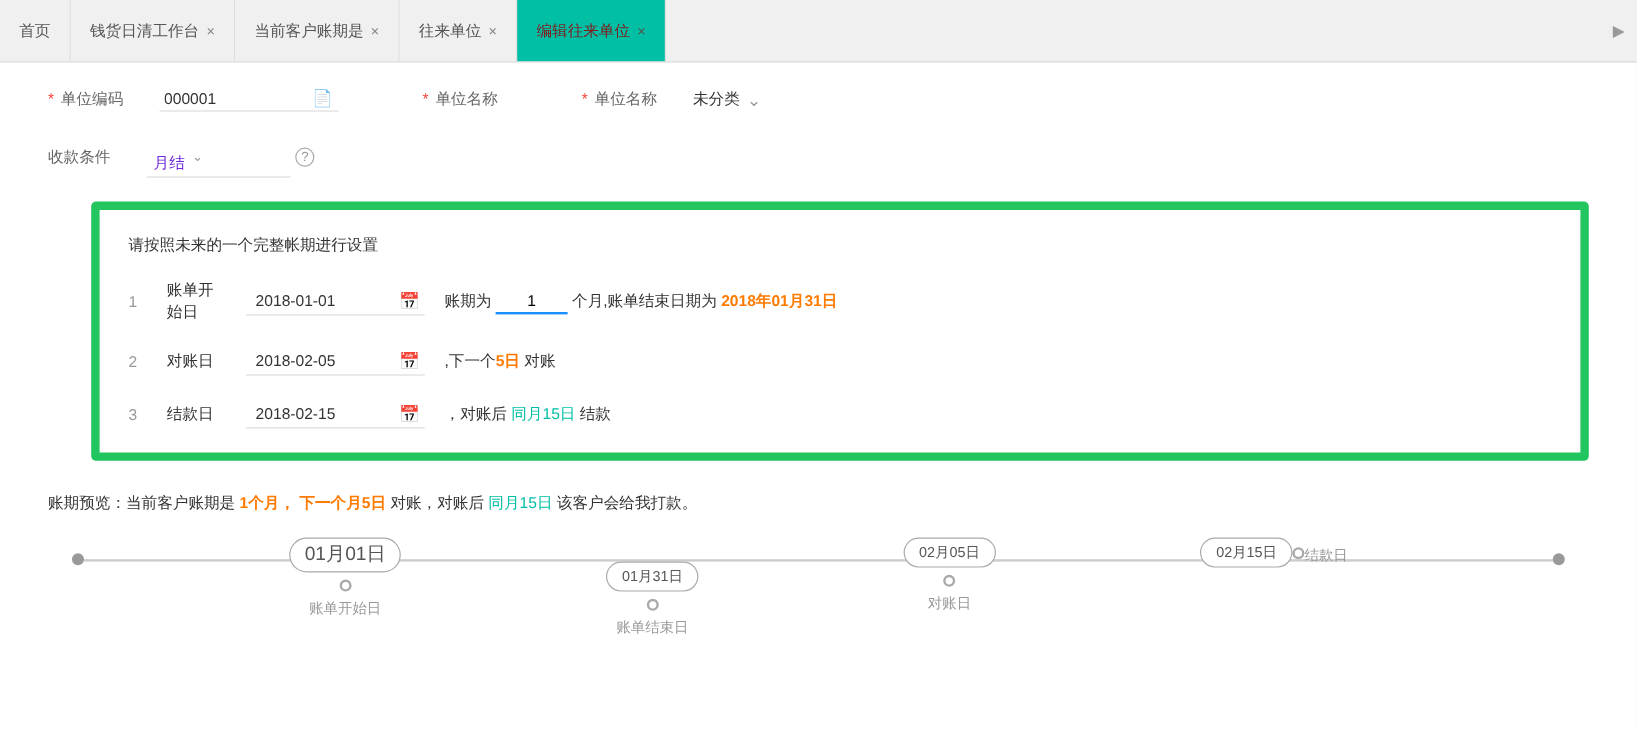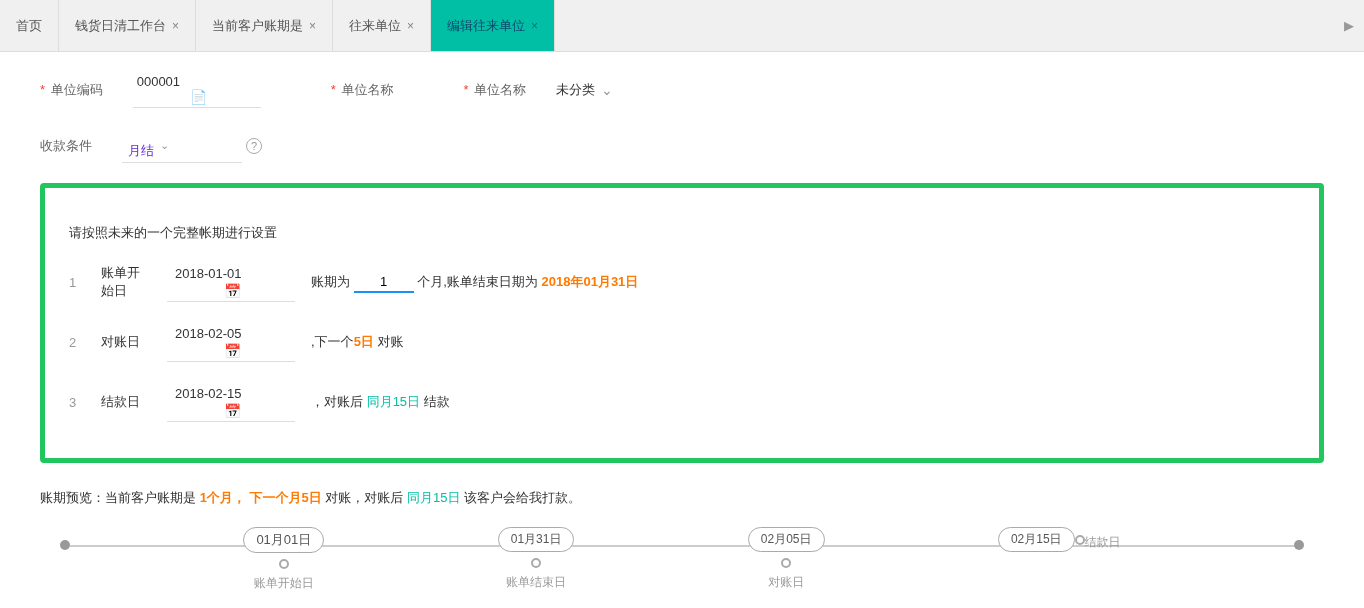--- a/index.html
+++ b/index.html
@@ -21,21 +21,21 @@
       cursor: pointer;
       font-size: 13px;
       color: #555;
       border-right: 1px solid #ddd;
       background: #f0f0f0;
       white-space: nowrap;
       gap: 6px;
     }
     .tab.active {
       background: #00bfa5;
-      color: #0c4a6e;
+      color: #7f1d1d;
     }
     .tab .close-btn {
       font-size: 12px;
       opacity: 0.7;
       cursor: pointer;
     }
     .tab-arrow {
       margin-left: auto;
       display: flex;
       align-items: center;
@@ -108,21 +108,20 @@
       outline: none;
       width: 160px;
     }
     .input-field.wide { width: 220px; }
 
     .field-with-icon {
       display: flex;
       align-items: center;
       border-bottom: 1px solid #ddd;
       padding: 2px 4px;
-      flex-direction: column;
     }
     .field-with-icon input {
       border: none;
       outline: none;
       font-size: 13px;
       color: #333;
       width: 120px;
     }
     .calendar-icon {
       color: #aaa;
@@ -170,24 +169,25 @@
       display: flex;
       align-items: center;
       justify-content: center;
       font-size: 11px;
       color: #999;
       cursor: pointer;
     }
 
     
     .period-box {
-      border: 5px solid #22c55e;
+      border: 7px solid #22c55e;
       border-radius: 4px;
-      padding: 36px 24px;
+      padding: 20px 24px;
       margin-bottom: 16px;
+      margin-left: 36px;
     }
     .period-box-title {
       font-size: 13px;
       color: #333;
       margin-bottom: 20px;
     }
     .period-row {
       display: flex;
       align-items: center;
       margin-bottom: 20px;
@@ -356,29 +356,29 @@
 
     <div style="position:absolute; top:18px; left:30px; right:30px; height:2px; background:#ccc;"></div>
 
     <div style="display:flex; align-items:flex-start; justify-content: space-between;">
 
       <div style="display:flex; align-items:center; flex-direction:column; position:relative; z-index:1; margin-top:13px;">
         <div style="width:10px; height:10px; border-radius:50%; background:#999;"></div>
       </div>
 
       <div style="display:flex;flex-direction:column;align-items:center;z-index:1;">
-        <div style="border:1px solid #aaa; border-radius:20px; padding:3px 12px; font-size:13px; color:#555; background:#fff; white-space:nowrap; margin-bottom:6px;">
+        <div style="border:1px solid #aaa; border-radius:20px; padding:3px 12px; font-size:16px; color:#555; background:#fff; white-space:nowrap; margin-bottom:6px;">
           <span>01月01日</span>
         </div>
         <div style="width:10px;height:10px;border-radius:50%;border:2px solid #aaa;background:#fff;margin-bottom:6px;"></div>
         <span style="font-size:12px;color:#999;">账单开始日</span>
       </div>
 
       <div style="display:flex;flex-direction:column;align-items:center;z-index:1;">
-        <div style="border:1px solid #aaa; border-radius:20px; padding:3px 12px; font-size:12px; color:#555; background:#fff; white-space:nowrap; margin-bottom:6px;">
+        <div style="border:1px solid #aaa; border-radius:20px; padding:3px 12px; font-size:12px; color:#555; background:#fff; white-space:nowrap; margin-bottom:6px;margin-top:20px;">
           <span>01月31日</span>
         </div>
         <div style="width:10px;height:10px;border-radius:50%;border:2px solid #aaa;background:#fff;margin-bottom:6px;"></div>
         <span style="font-size:12px;color:#999;">账单结束日</span>
       </div>
 
       <div style="display:flex;flex-direction:column;align-items:center;z-index:1;">
         <div style="border:1px solid #aaa; border-radius:20px; padding:3px 12px; font-size:12px; color:#555; background:#fff; white-space:nowrap; margin-bottom:6px;">
           <span>02月05日</span>
         </div>

